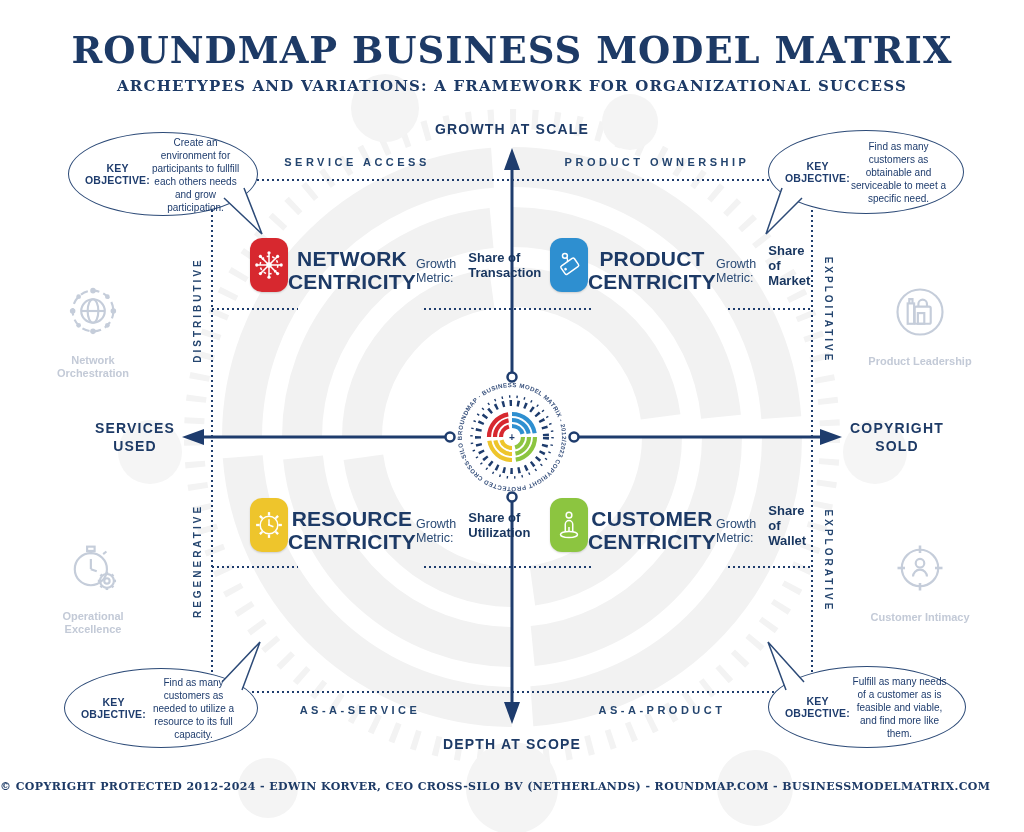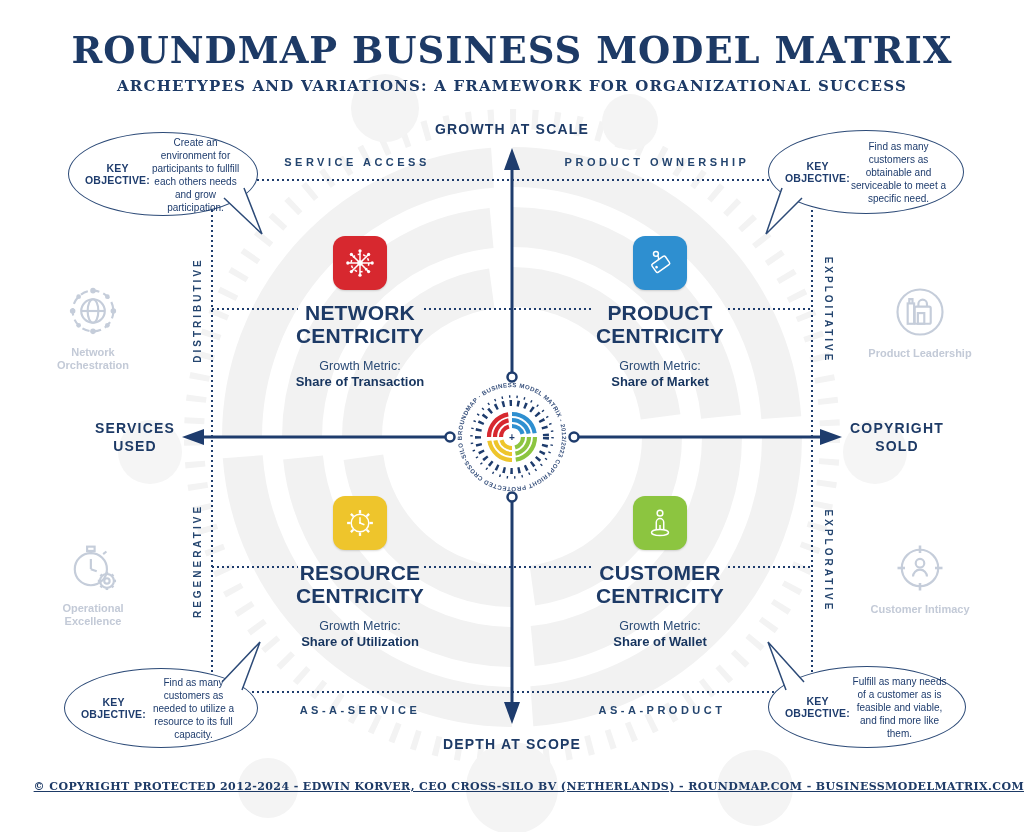--- a/index.html
+++ b/index.html
@@ -24,51 +24,51 @@
   .el-tr{left:657px;top:156px;}
   .el-bl{left:360px;top:704px;}
   .el-br{left:662px;top:704px;}
   
   .side-word{font-weight:700;font-size:10px;letter-spacing:3px;color:#24456f;white-space:nowrap;}
   .sw-left-top{left:197px;top:310px;transform:translate(-50%,-50%) rotate(-90deg);}
   .sw-left-bottom{left:197px;top:561px;transform:translate(-50%,-50%) rotate(-90deg);}
   .sw-right-top{left:828px;top:310px;transform:translate(-50%,-50%) rotate(90deg);}
   .sw-right-bottom{left:828px;top:561px;transform:translate(-50%,-50%) rotate(90deg);}
   
-  .quad{position:absolute;width:220px;display:flex;flex-direction:column;align-items:center;z-index:3;}
+  .quad{position:absolute;width:220px;display:flex;flex-direction:row;align-items:center;z-index:3;}
   .q-network{left:250px;top:236px;}
   .q-product{left:550px;top:236px;}
   .q-resource{left:250px;top:496px;}
   .q-customer{left:550px;top:496px;}
   .quad-icon{width:54px;height:54px;border-radius:12px;display:flex;align-items:center;justify-content:center;
              box-shadow:0 1px 2px rgba(0,0,0,.15);}
   .quad-title{margin-top:11px;font-size:21px;font-weight:800;color:#1d3a66;line-height:1.1;text-align:center;letter-spacing:.2px;}
   .metric-label{margin-top:12px;font-size:12.5px;color:#2a4a75;}
-  .metric-value{margin-top:1px;font-size:13px;font-weight:700;color:#17355f;}
+  .metric-value{margin-top:1px;font-size:13px;font-weight:700;color:#17355f;margin-left:12px;}
   
   .bubble{position:absolute;border:1.5px solid #2c4a77;border-radius:50%;background:#fff;z-index:4;
           display:flex;flex-direction:row;align-items:center;justify-content:center;
           text-align:center;padding:10px 16px;box-sizing:border-box;color:#1e3c6d;}
   .bubble .bh{font-size:10.5px;font-weight:700;letter-spacing:.2px;}
   .bubble .bt{font-size:10px;line-height:1.3;margin-top:1px;}
   .bub-tl{left:68px;top:132px;width:190px;height:84px;}
   .bub-tr{left:768px;top:130px;width:196px;height:84px;}
   .bub-bl{left:64px;top:668px;width:194px;height:80px;}
   .bub-br{left:768px;top:666px;width:198px;height:82px;}
   
-  .strategy{position:absolute;width:120px;display:flex;flex-direction:column;align-items:center;z-index:3;}
+  .strategy{position:absolute;width:120px;display:flex;flex-direction:column;align-items:center;z-index:3;gap:8px;}
   .strategy .slabel{margin-top:5px;font-size:11px;font-weight:600;color:#c3cad7;text-align:center;line-height:1.2;width:105px;}
   .st-no{left:33px;top:281px;}
   .st-pl{left:860px;top:282px;}
   .st-oe{left:33px;top:537px;}
   .st-ci{left:860px;top:538px;}
   .overlay{z-index:5;pointer-events:none;}
   .logo{z-index:2;}
-  .footer{left:0;right:0;top:780px;text-align:right;font-family:"DejaVu Serif", serif;
-          font-weight:700;font-size:11px;letter-spacing:.4px;color:#1d3a66;text-decoration:underline;}
+  .footer{left:0;right:0;top:780px;text-align:left;font-family:"DejaVu Serif", serif;
+          font-weight:700;font-size:11px;letter-spacing:.4px;color:#1d3a66;}
 </style>
 </head>
 <body>
 
 <div id="canvas">
 
   <svg class="layer" width="1024" height="832">
 
     <g>
       <circle cx="512" cy="437" r="150" fill="none" stroke="#f2f2f2" stroke-width="40" stroke-dasharray="215 20.62"></circle>

